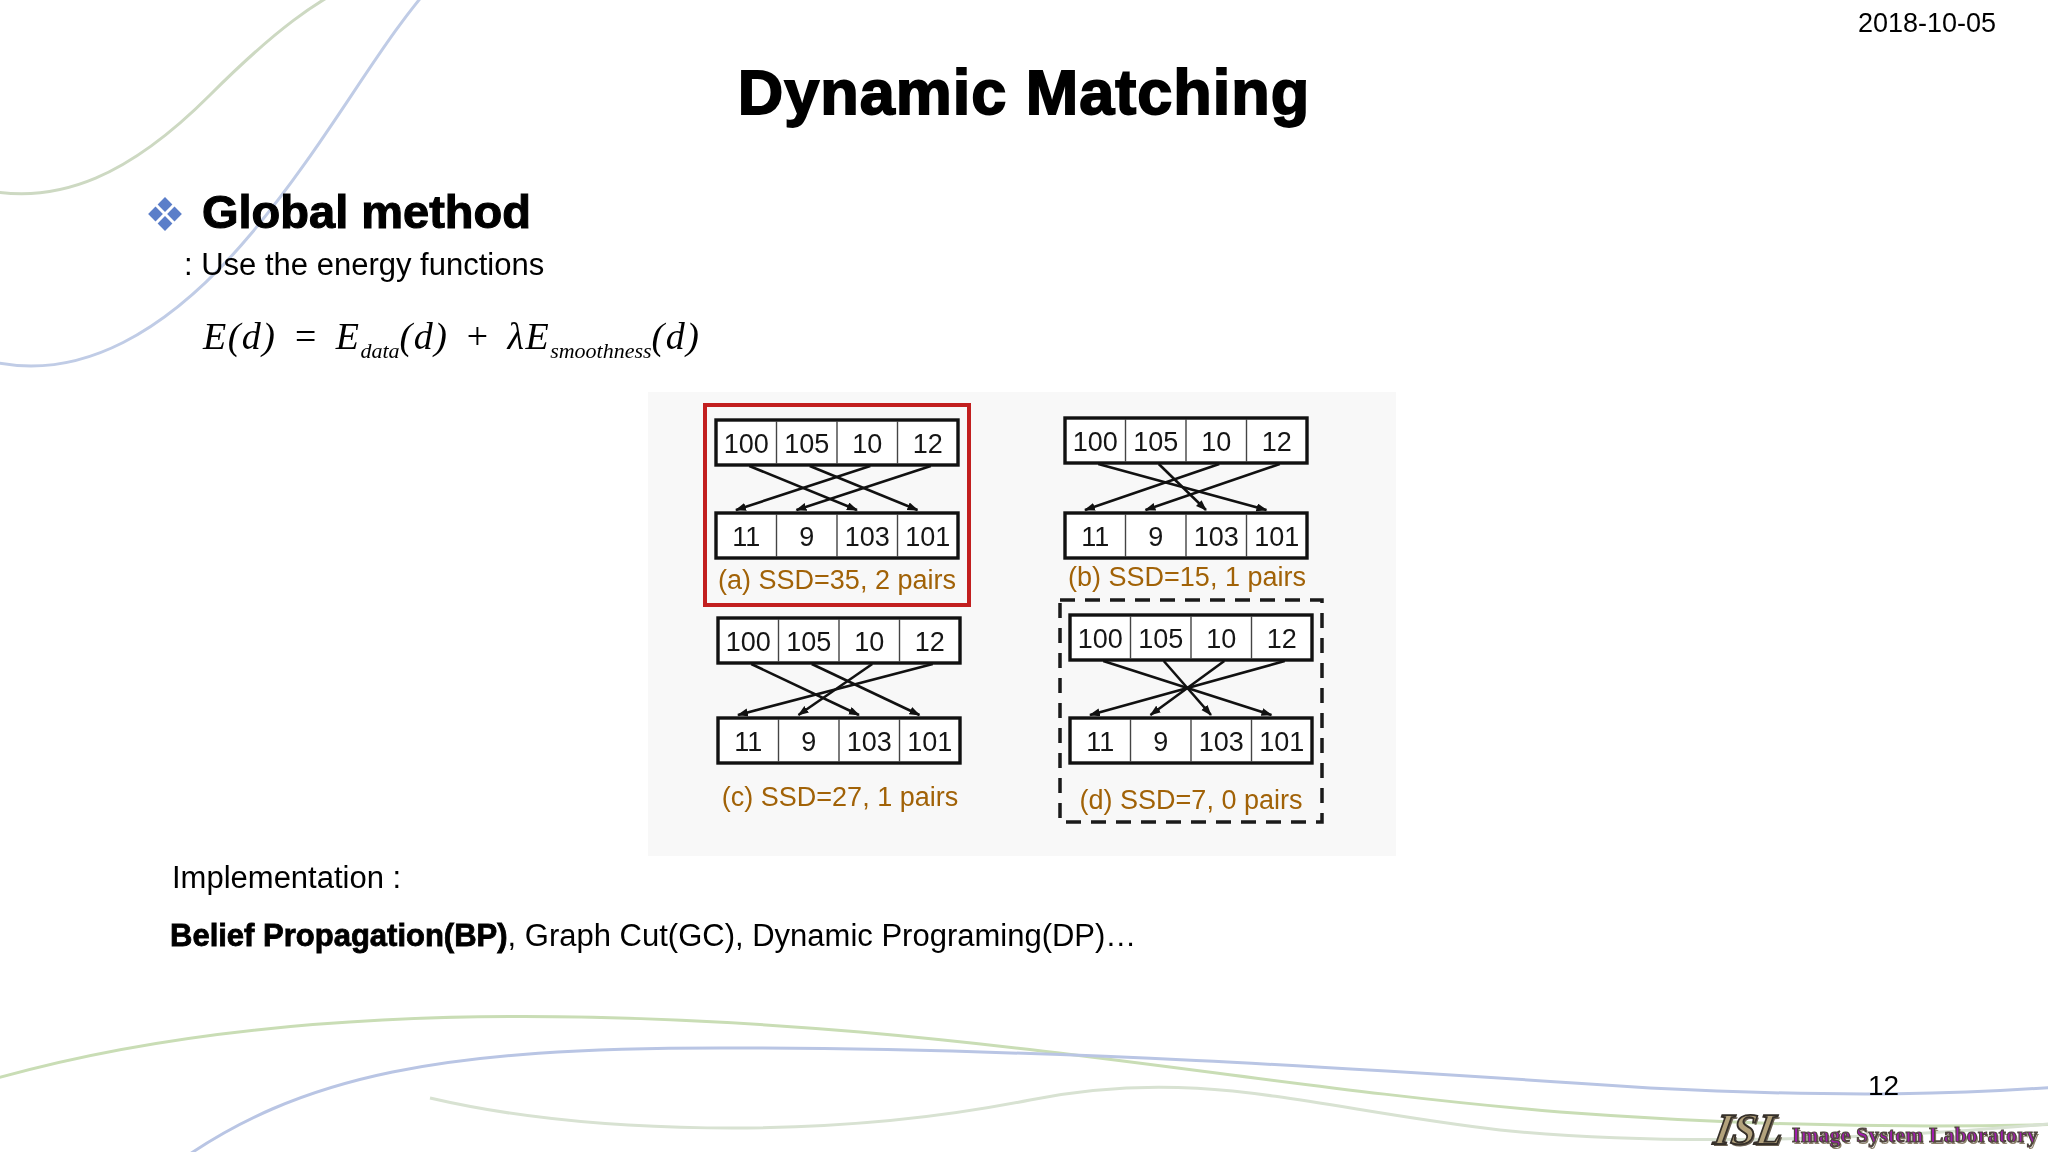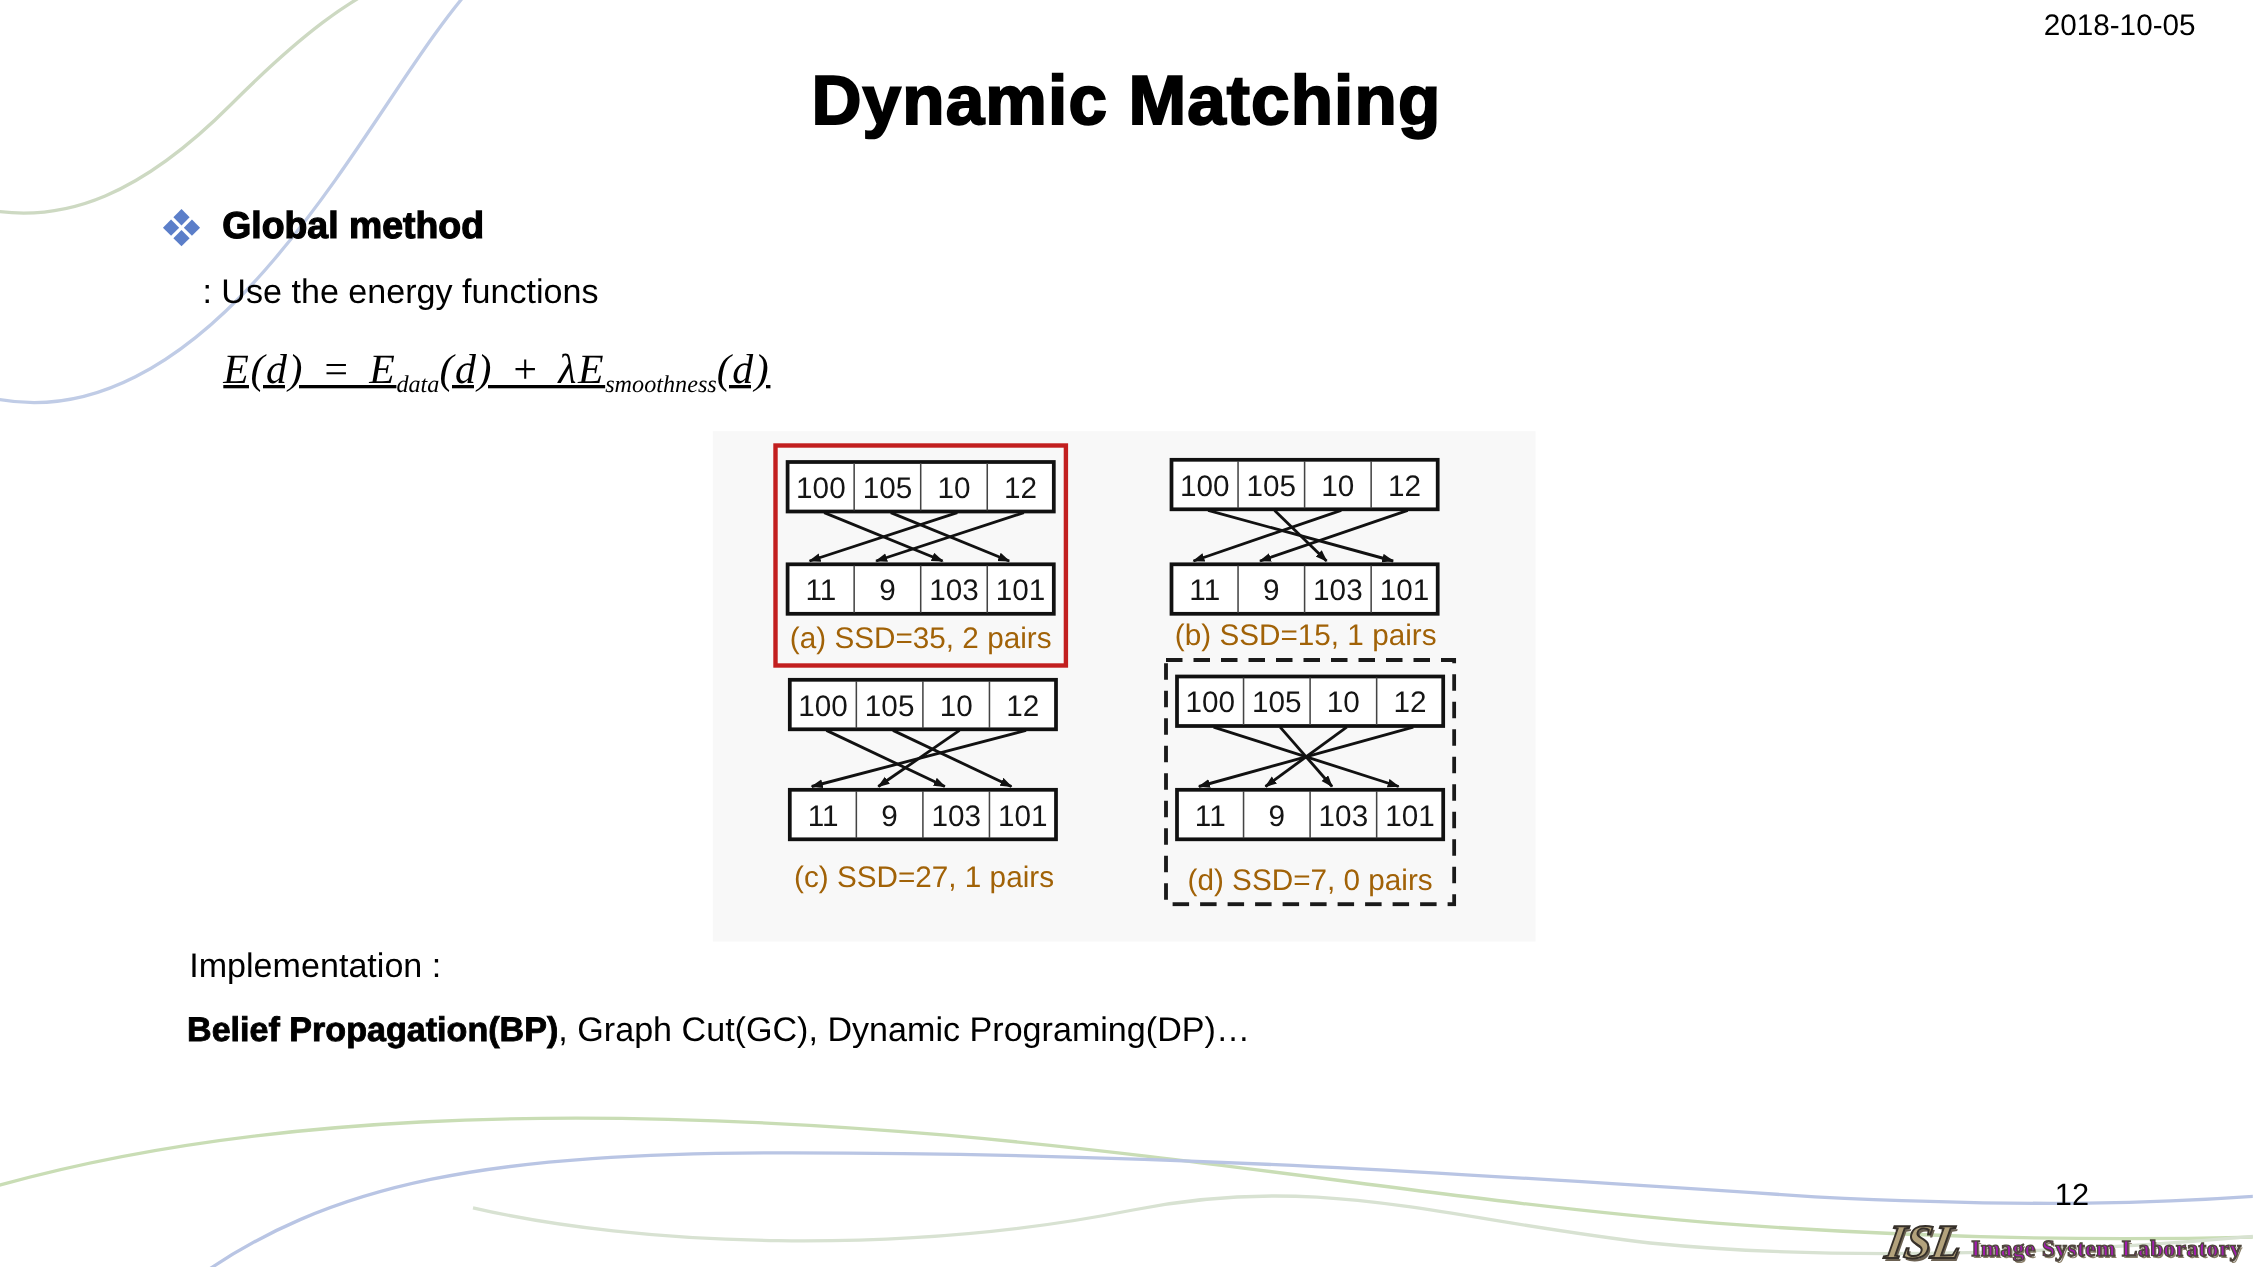--- a/index.html
+++ b/index.html
@@ -4,24 +4,24 @@
 <style>
   html,body{margin:0;padding:0;}
   body{width:2048px;height:1152px;position:relative;background:#ffffff;
        font-family:"Liberation Sans",sans-serif;overflow:hidden;color:#000;}
   .decor{position:absolute;left:0;top:0;width:2048px;height:1152px;z-index:0;}
   .date{position:absolute;top:8px;right:52px;font-size:27px;z-index:3;text-align:center;}
   .title{position:absolute;top:56px;left:0;width:100%;text-align:center;margin:0;
          font-size:63px;font-weight:bold;-webkit-text-stroke:1.8px #000;letter-spacing:1px;z-index:3;}
   .bullet-line{position:absolute;left:146px;top:184px;display:flex;align-items:center;z-index:3;}
   .bullet-icon{width:38px;height:38px;margin-right:18px;margin-top:4px;}
-  .heading{font-size:34px;font-weight:bold;-webkit-text-stroke:1.1px #000;}
+  .heading{font-size:47px;font-weight:bold;-webkit-text-stroke:1.1px #000;}
   .subheading{position:absolute;left:184px;top:247px;font-size:31px;z-index:3;}
   .formula{position:absolute;left:203px;top:314px;font-family:"Liberation Serif",serif;
-           font-style:italic;font-size:38px;letter-spacing:1.5px;word-spacing:5px;z-index:3;text-decoration:underline;}
+           font-style:italic;font-size:38px;letter-spacing:1.5px;word-spacing:5px;z-index:3;}
   .formula sub{font-size:22px;letter-spacing:0;}
   .scan-bg{position:absolute;left:648px;top:392px;width:748px;height:464px;background:#f8f8f8;z-index:1;}
   .diagram{position:absolute;z-index:2;}
   #diag-a{left:703px;top:403px;width:268px;height:204px;border:4px solid #c21f1f;box-sizing:border-box;}
   #diag-b{left:1053px;top:403px;width:268px;height:204px;}
   #diag-c{left:706px;top:601px;width:268px;height:215px;}
   #diag-d{left:1058px;top:598px;width:266px;height:226px;}
   .diag-svg{position:absolute;left:0;top:0;width:100%;height:100%;}
   .caption{position:absolute;left:0;right:0;text-align:center;font-size:27px;color:#a16207;}
   #diag-a .caption{bottom:7px;}

